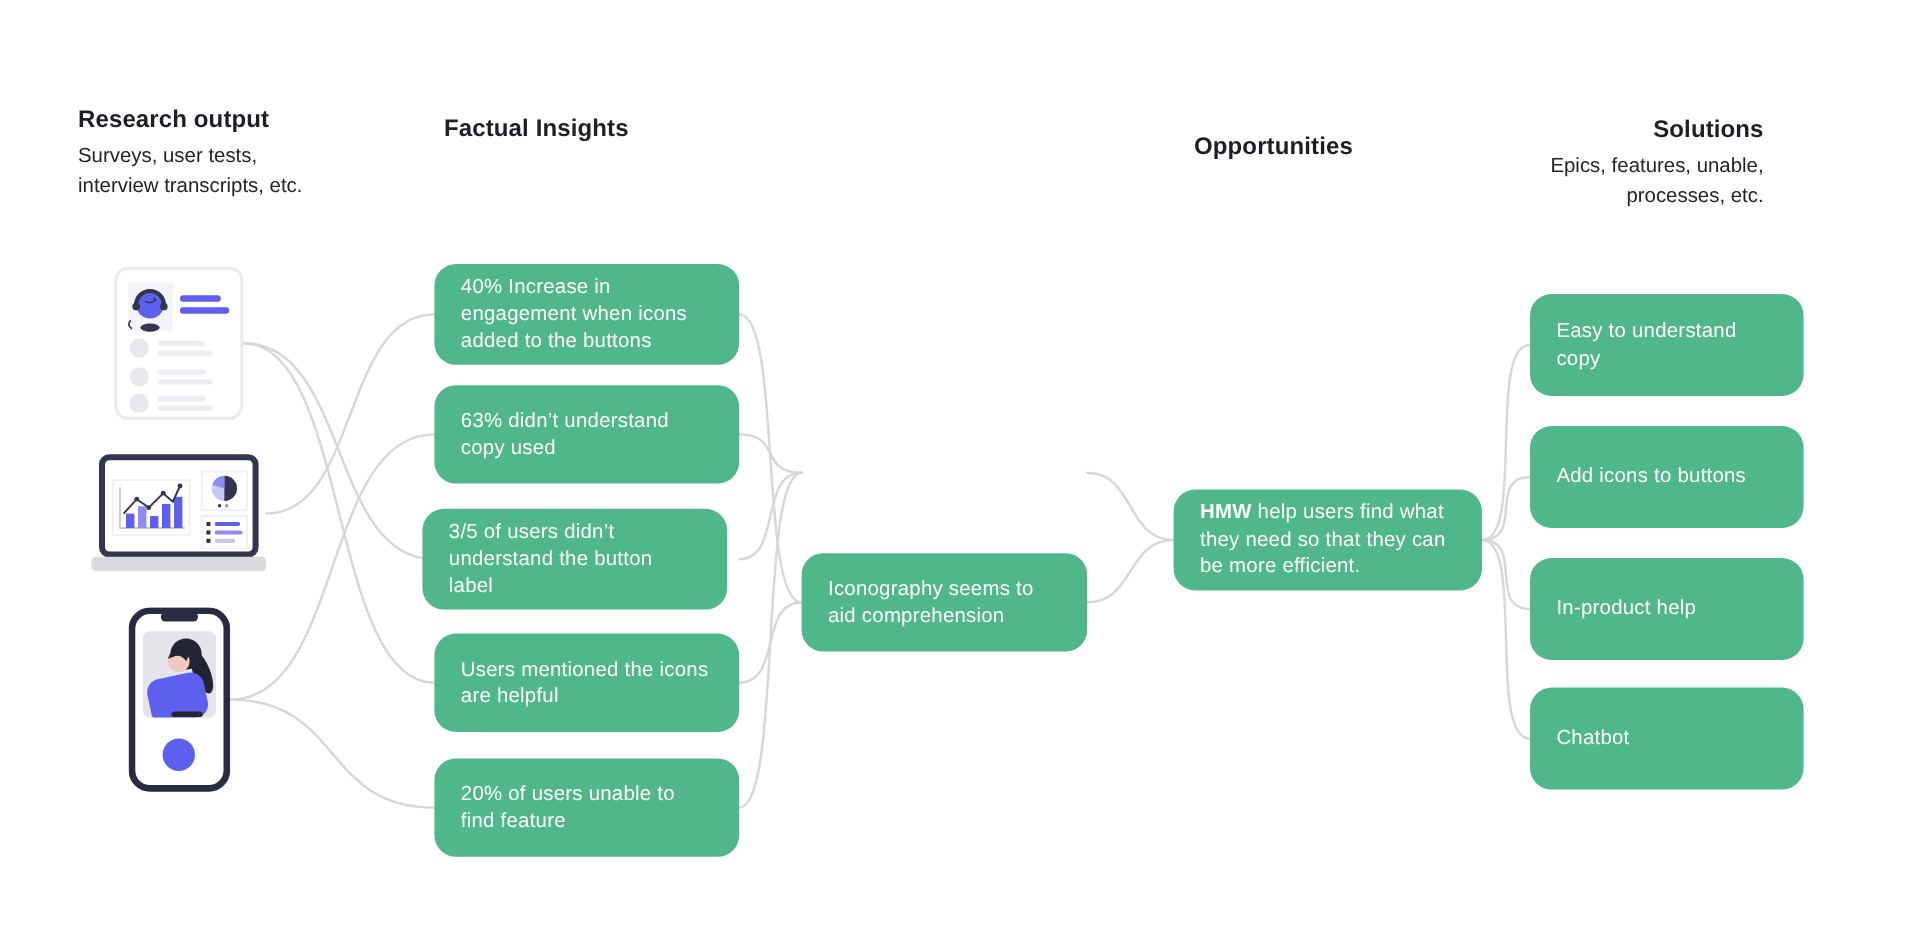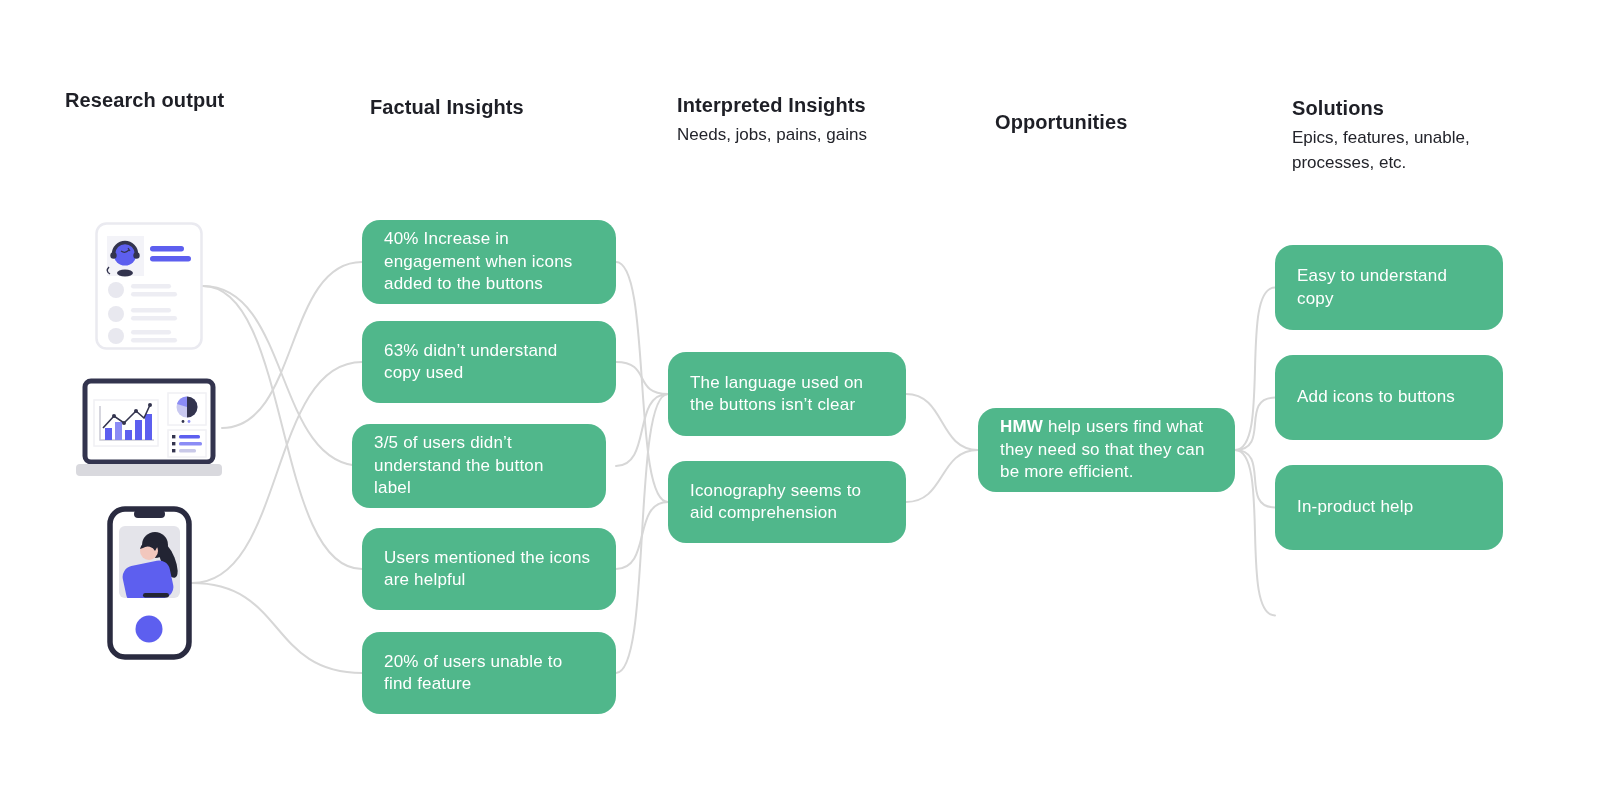--- a/index.html
+++ b/index.html
@@ -39,33 +39,31 @@
       <path d="M 906 394 C 945.6 394, 938.4 450, 978 450" fill="none" stroke="#D7D7D7" stroke-width="2" stroke-linecap="round"></path>
       <path d="M 906 502 C 945.6 502, 938.4 450, 978 450" fill="none" stroke="#D7D7D7" stroke-width="2" stroke-linecap="round"></path>
       <path d="M 1235 450 C 1271 450, 1239 287.5, 1275 287.5" fill="none" stroke="#D7D7D7" stroke-width="2" stroke-linecap="round"></path>
       <path d="M 1235 450 C 1271 450, 1239 397.5, 1275 397.5" fill="none" stroke="#D7D7D7" stroke-width="2" stroke-linecap="round"></path>
       <path d="M 1235 450 C 1271 450, 1239 507.5, 1275 507.5" fill="none" stroke="#D7D7D7" stroke-width="2" stroke-linecap="round"></path>
       <path d="M 1235 450 C 1271 450, 1239 615.5, 1275 615.5" fill="none" stroke="#D7D7D7" stroke-width="2" stroke-linecap="round"></path>
     </svg>
 
   <div class="col-header" style="left:65px;top:89px;">
     <div class="col-title">Research output</div>
+    <div class="col-sub">Surveys, user tests,
+interview transcripts, etc.</div>
   </div>
   <div class="col-header" style="left:370px;top:96px;">
     <div class="col-title">Factual Insights</div>
-  </div>
-  <div class="col-header" style="left:677px;top:94px;">
-    <div class="col-title">Interpreted Insights</div>
-    <div class="col-sub">Needs, jobs, pains, gains</div>
   </div>
   <div class="col-header" style="left:995px;top:111px;">
     <div class="col-title">Opportunities</div>
     <div class="col-sub"></div>
   </div>
-  <div class="col-header" style="left:1292px;top:97px;">
+  <div class="col-header" style="left:1292px;top:97px;text-align:right;">
     <div class="col-title">Solutions</div>
     <div class="col-sub">Epics, features, unable,
 processes, etc.</div>
   </div>
 
   <div class="illus" style="left:95px;top:222px;width:108px;height:128px;">
     <svg width="108" height="128" viewBox="0 0 108 128">
       <rect x="1.5" y="1.5" width="105" height="125" rx="10" fill="#ffffff" stroke="#EAEAF0" stroke-width="2.5"></rect>
       <rect x="12" y="14" width="37" height="40" fill="#F3F3F8"></rect>
       <circle cx="30" cy="32" r="11.5" fill="#5D5FEF"></circle>
@@ -152,34 +150,34 @@
   <div class="card" style="left: 352px; top: 424px; width: 254px; height: 84px; background: rgb(80, 183, 139);">
     <span>3/5 of users didn’t understand the button label</span>
   </div>
   <div class="card" style="left: 362px; top: 528px; width: 254px; height: 82px; background: rgb(80, 183, 139);">
     <span>Users mentioned the icons are helpful</span>
   </div>
   <div class="card" style="left: 362px; top: 632px; width: 254px; height: 82px; background: rgb(80, 183, 139);">
     <span>20% of users unable to find feature</span>
   </div>
 
-  <div class="card" style="left: 668px; top: 352px; width: 238px; height: 84px; background: rgb(80, 183, 139);">
-    <span>The language used on the buttons isn’t clear</span>
-  </div>
   <div class="card" style="left: 978px; top: 408px; width: 257px; height: 84px; background: rgb(80, 183, 139);">
     <span><b>HMW</b><span> help users find what they need so that they can be more efficient.</span></span>
   </div>
 
   <div class="card" style="left: 668px; top: 461px; width: 238px; height: 82px; background: rgb(80, 183, 139);">
     <span>Iconography seems to aid comprehension</span>
   </div>
 
   <div class="card" style="left: 1275px; top: 245px; width: 228px; height: 85px; background: rgb(80, 183, 139);">
     <span>Easy to understand copy</span>
   </div>
   <div class="card" style="left: 1275px; top: 355px; width: 228px; height: 85px; background: rgb(80, 183, 139);">
     <span>Add icons to buttons</span>
   </div>
   <div class="card" style="left: 1275px; top: 465px; width: 228px; height: 85px; background: rgb(80, 183, 139);">
     <span>In-product help</span>
   </div>
+  <div class="card" style="left: 1275px; top: 573px; width: 228px; height: 85px; background: rgb(80, 183, 139);">
+    <span>Chatbot</span>
+  </div>
 
 </div>
 
 </body></html>

